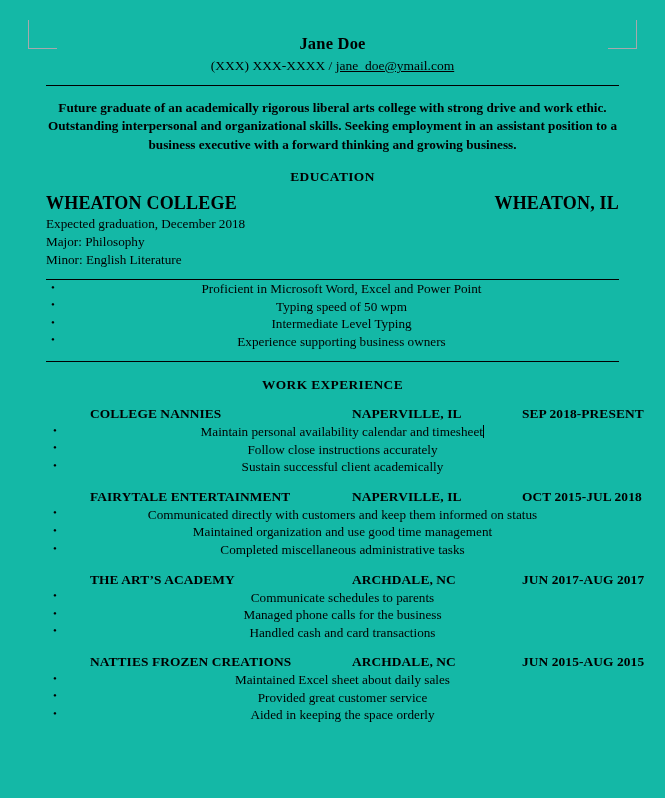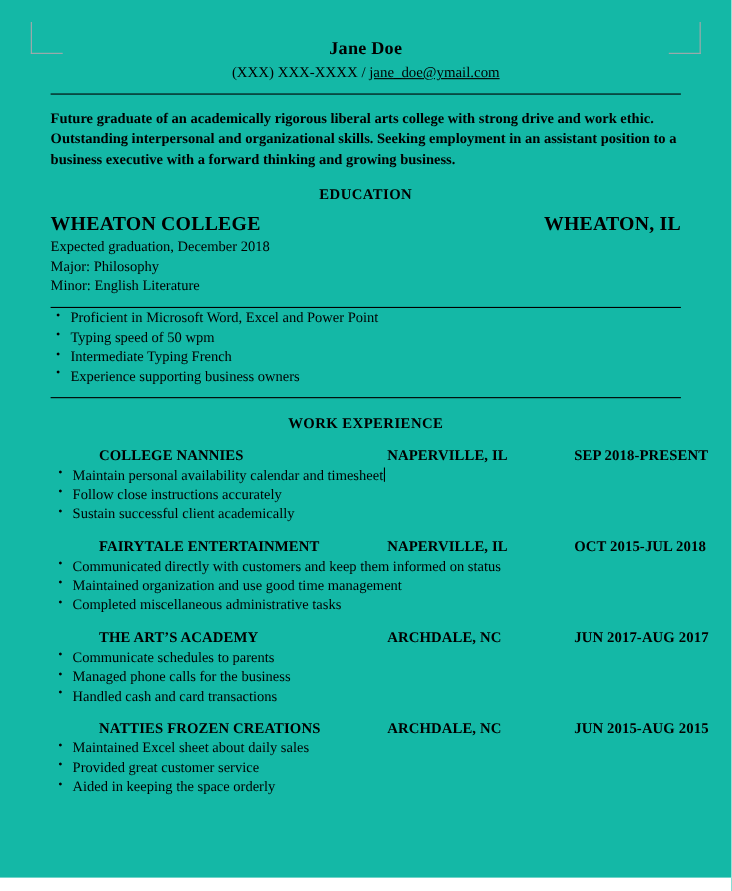--- a/index.html
+++ b/index.html
@@ -59,21 +59,21 @@
     margin: 11px 0 0 0;
     height: 0;
   }
 
   
   .summary {
     font-weight: bold;
     font-size: 13.2px;
     line-height: 1.40;
     margin: 13px 0 0 0;
-    text-align: left;
+    text-align: center;
   }
 
   
   .section-title {
     text-align: center;
     font-weight: bold;
     font-size: 13.4px;
     letter-spacing: 0.4px;
     margin: 15px 0 0 0;
   }
@@ -94,20 +94,21 @@
     line-height: 1.33;
     margin-top: 1px;
   }
   .edu-lines div { white-space: nowrap; }
 
   
   ul.bullets {
     list-style: none;
     margin: 0;
     padding: 0;
+    text-align: center;
   }
   ul.bullets li {
     font-size: 13.2px;
     line-height: 1.33;
     padding-left: 18px;
     position: relative;
     white-space: nowrap;
   }
   ul.bullets li::before {
     content: "\2022";
@@ -174,21 +175,21 @@
     <div class="edu-lines">
       <div>Expected graduation, December 2018</div>
       <div>Major: Philosophy</div>
       <div>Minor: English Literature</div>
     </div>
     <hr class="rule">
 
     <ul class="bullets skills-list">
       <li>Proficient in Microsoft Word, Excel and Power Point</li>
       <li>Typing speed of 50 wpm</li>
-      <li>Intermediate Typing French</li>
+      <li>Intermediate Level Typing</li>
       <li>Experience supporting business owners</li>
     </ul>
     <hr class="rule">
 
     <div class="section-title">WORK EXPERIENCE</div>
 
     <div class="job">
       <div class="job-head">
         <span class="job-company">COLLEGE NANNIES</span>
         <span class="job-location">NAPERVILLE, IL</span>

